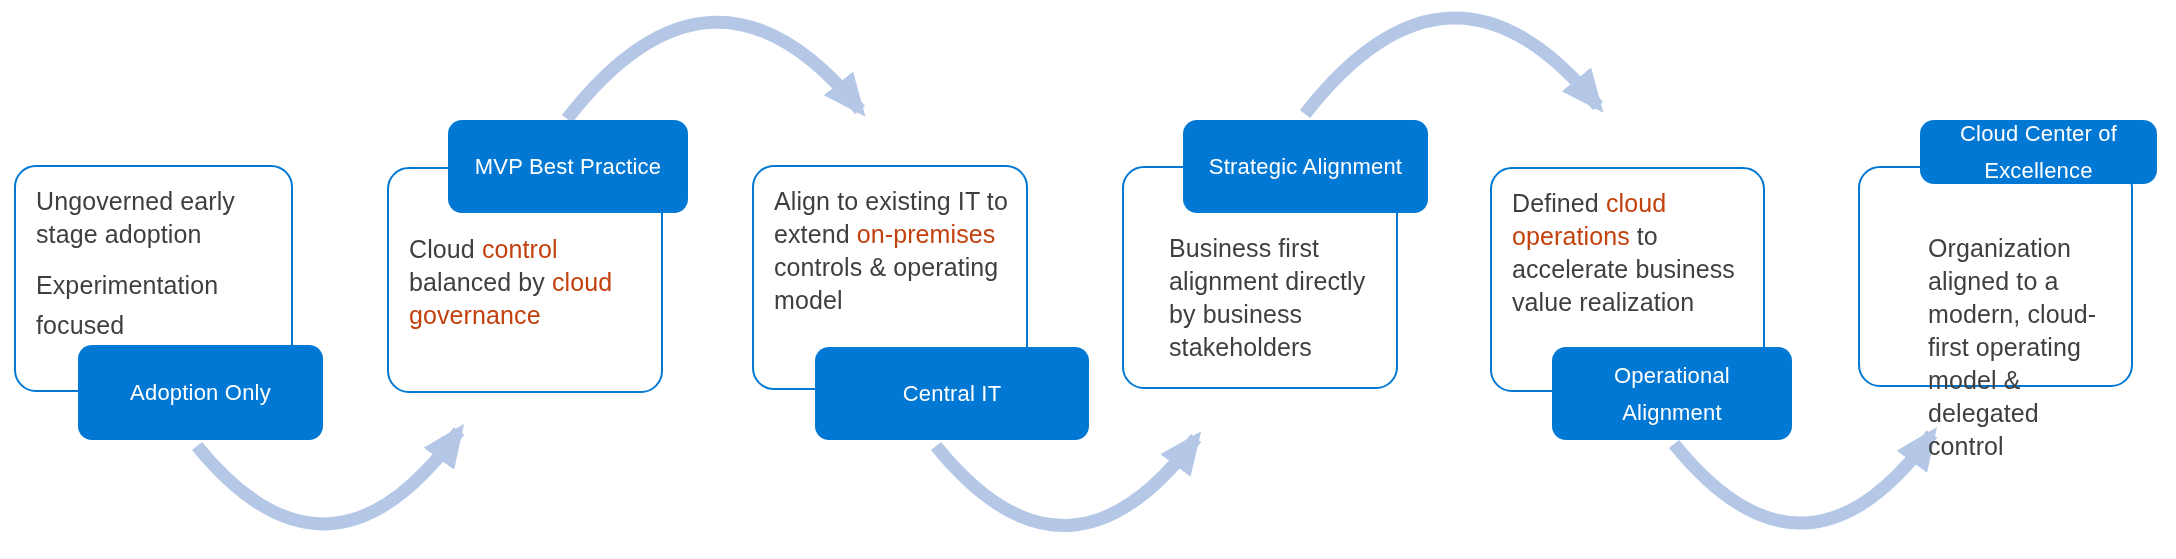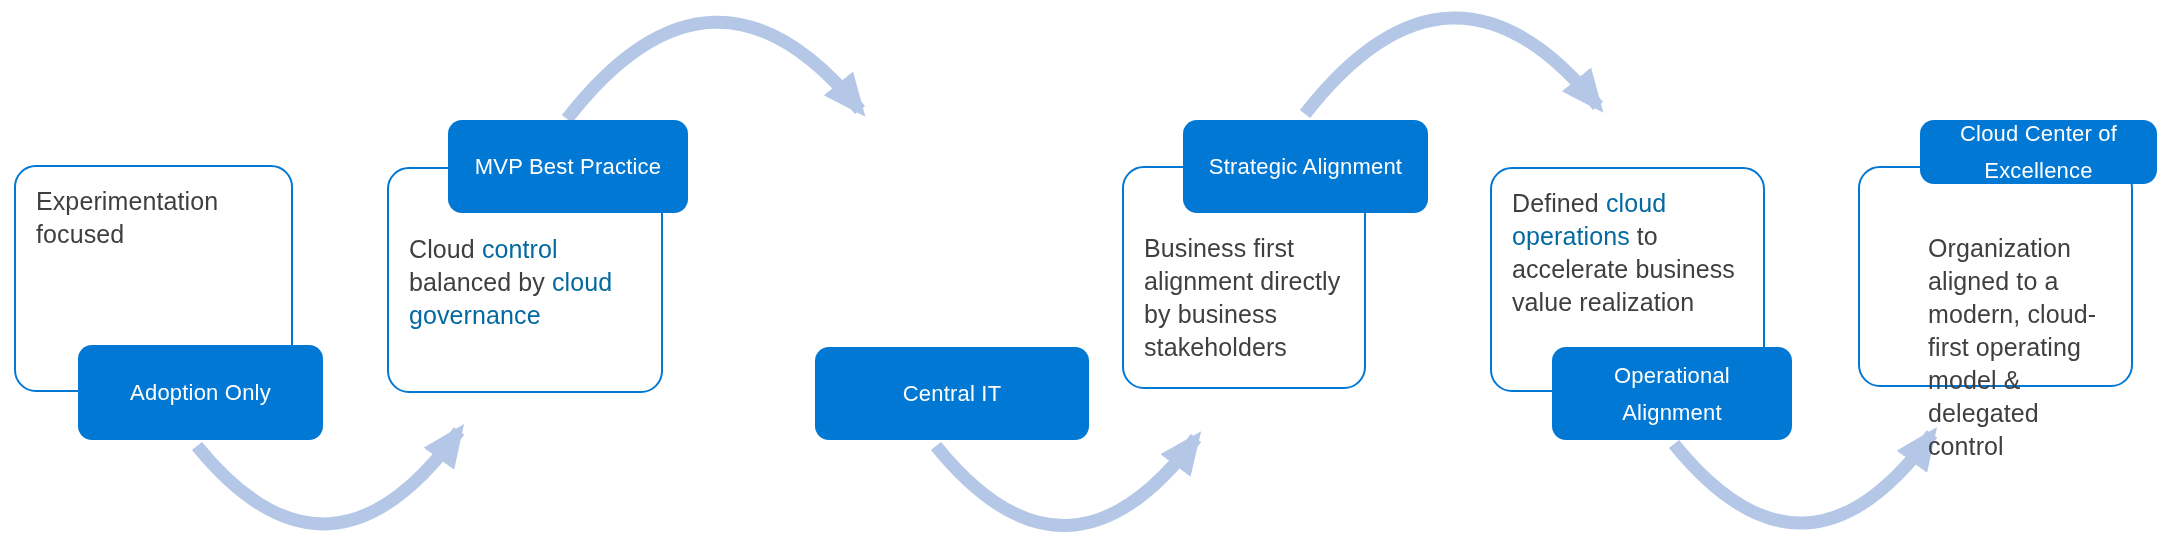--- a/index.html
+++ b/index.html
@@ -20,21 +20,21 @@
     z-index:2;
   }
   .desc{
     font-size:25px;
     line-height:33px;
     color:#3F3F3F;
     letter-spacing:0.1px;
   }
   .desc p{margin:0;}
   .desc p + p{margin-top:14px;line-height:40px;}
-  .seg.light{color:#0369a1;}
+  .seg.light{color:#c2410c;}
   .pad-plain{padding:18px 14px 0 20px;}
   .pad-under-pill{padding:64px 14px 0 20px;}
   .pill{
     position:absolute;
     background:#0078D4;
     color:#ffffff;
     border-radius:14px;
     display:flex;
     align-items:center;
     justify-content:center;
@@ -60,43 +60,51 @@
     </defs>
     <path d="M 197 446 Q 330 609 459 431" fill="none" stroke="#B4C7E7" stroke-width="13" marker-end="url(#ah)"></path>
     <path d="M 567 119 Q 714 -70 860 110" fill="none" stroke="#B4C7E7" stroke-width="13" marker-end="url(#ah)"></path>
     <path d="M 936 446 Q 1068 609 1196 438" fill="none" stroke="#B4C7E7" stroke-width="13" marker-end="url(#ah)"></path>
     <path d="M 1305 114 Q 1452 -74 1598 106" fill="none" stroke="#B4C7E7" stroke-width="13" marker-end="url(#ah)"></path>
     <path d="M 1674 444 Q 1806 607 1932 434" fill="none" stroke="#B4C7E7" stroke-width="13" marker-end="url(#ah)"></path>
   </svg>
 
   <div class="card" style="left:14px;top:165px;width:279px;height:227px;">
     <div class="desc pad-plain">
+      <p><span class="seg dark">Ungoverned early stage adoption</span></p>
       <p><span class="seg dark">Experimentation focused</span></p>
     </div>
   </div>
   <div class="pill" style="left:78px;top:345px;width:245px;height:95px;">
     <span>Adoption Only</span>
   </div>
 
   <div class="card" style="left:387px;top:167px;width:276px;height:226px;">
     <div class="desc pad-under-pill">
       <p>
         <span class="seg dark">Cloud </span><span class="seg light">control </span><span class="seg dark">balanced by </span><span class="seg light">cloud governance</span>
       </p>
     </div>
   </div>
   <div class="pill" style="left:448px;top:120px;width:240px;height:93px;">
     <span>MVP Best Practice</span>
   </div>
 
+  <div class="card" style="left:752px;top:165px;width:276px;height:225px;">
+    <div class="desc pad-plain">
+      <p>
+        <span class="seg dark">Align to existing IT to extend </span><span class="seg light">on-premises </span><span class="seg dark">controls &amp; operating model</span>
+      </p>
+    </div>
+  </div>
   <div class="pill" style="left:815px;top:347px;width:274px;height:93px;">
     <span>Central IT</span>
   </div>
 
-  <div class="card" style="left:1122px;top:166px;width:244px;height:223px;">
+  <div class="card" style="left:1122px;top:166px;width:276px;height:223px;padding-left:25px;">
     <div class="desc pad-under-pill">
       <p><span class="seg dark">Business first alignment directly by business stakeholders</span></p>
     </div>
   </div>
   <div class="pill" style="left:1183px;top:120px;width:245px;height:93px;">
     <span>Strategic Alignment</span>
   </div>
 
   <div class="card" style="left:1490px;top:167px;width:275px;height:225px;">
     <div class="desc pad-plain">

